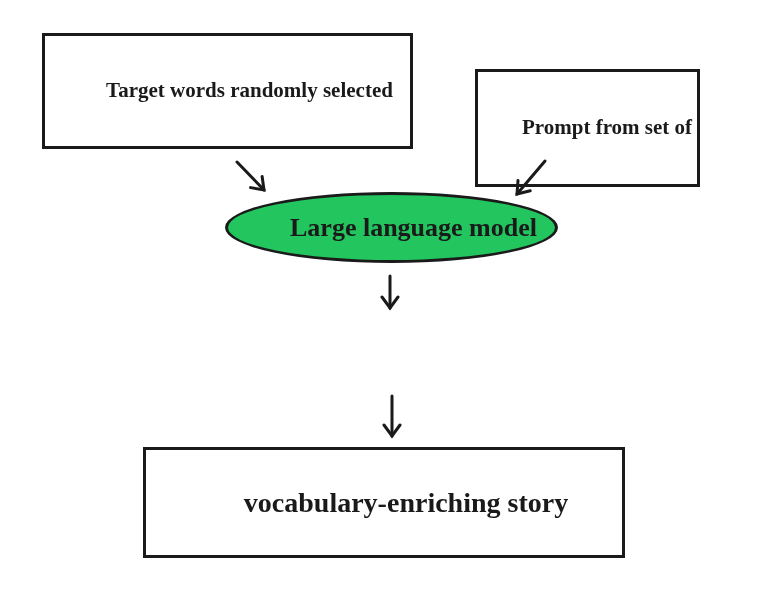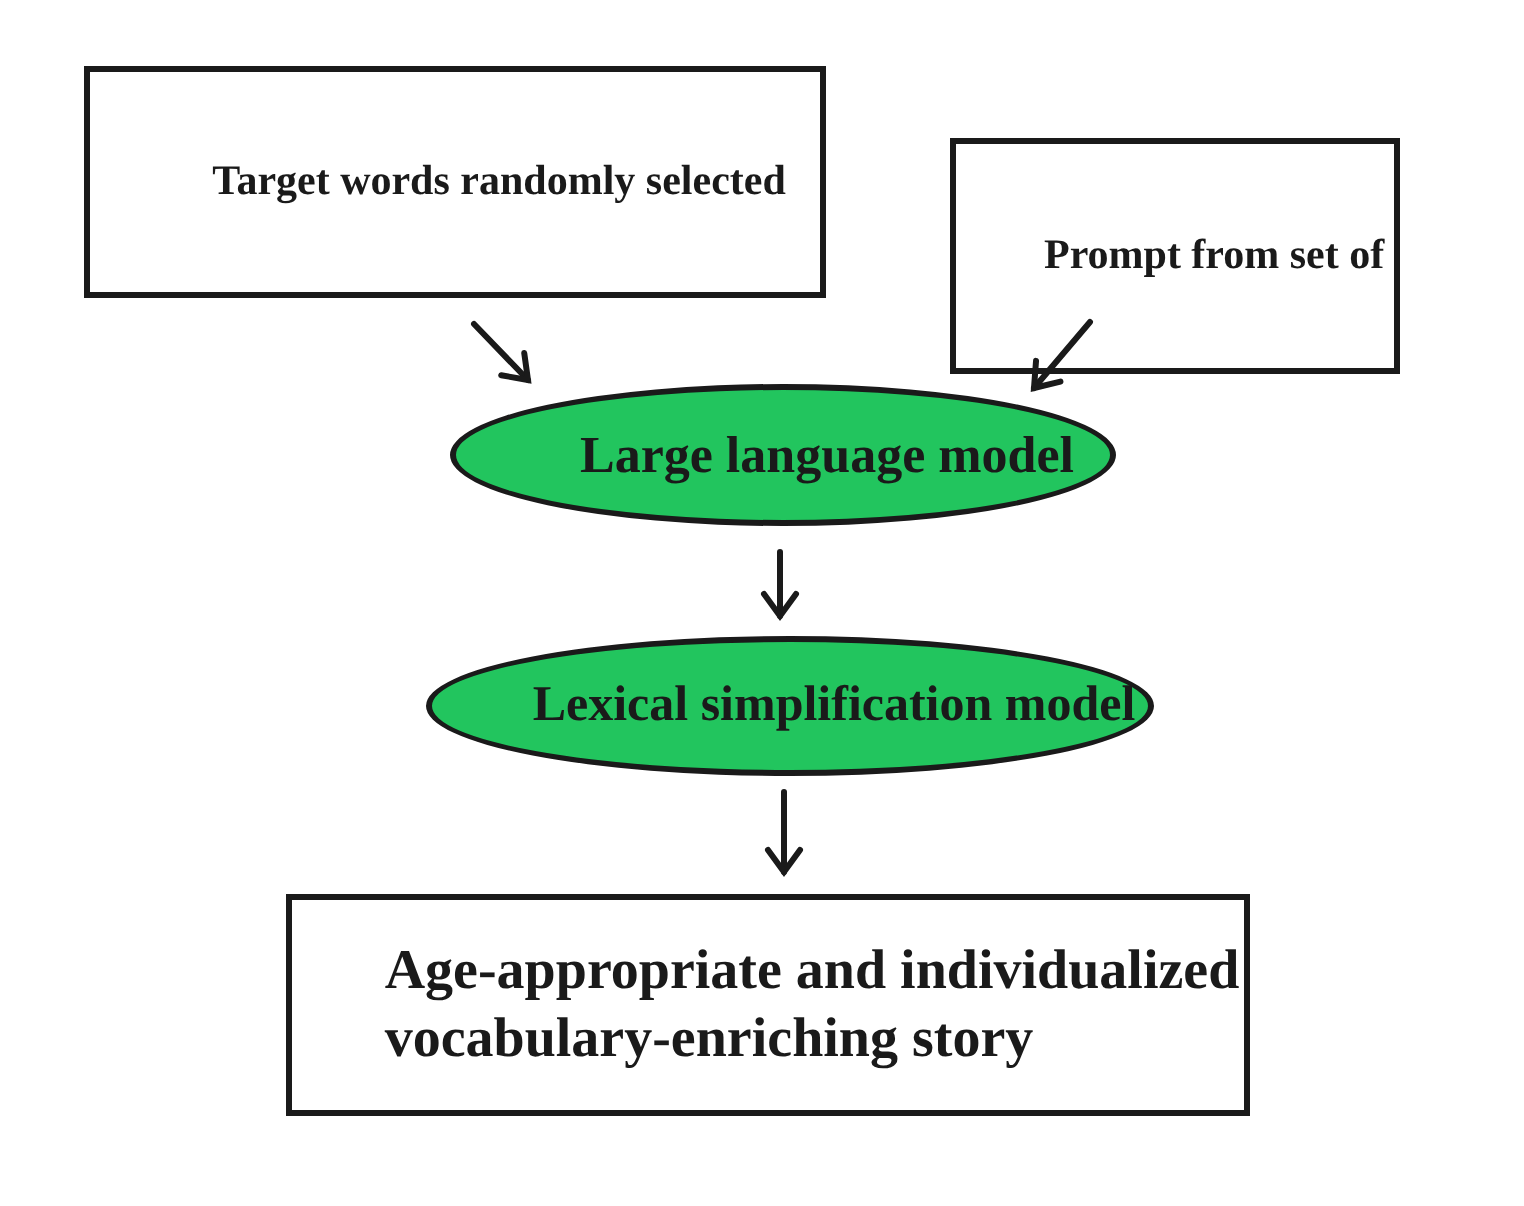--- a/index.html
+++ b/index.html
@@ -85,27 +85,23 @@
   <div class="node rect-node" id="prompt-box">
     <span class="lines-stack">
       <span>Prompt from set of</span>
     </span>
   </div>
 
   <div class="node ellipse-node" id="llm-ellipse">
     <span>Large language model</span>
   </div>
 
-  <div class="node ellipse-node" id="ls-ellipse">
-    <span>Lexical simplification model</span>
-  </div>
 
   <div class="node rect-node" id="output-box">
     <span class="lines-stack">
-      <span>Age-appropriate and individualized</span>
       <span>vocabulary-enriching story</span>
     </span>
   </div>
 
   <svg class="arrow-layer" width="762" height="603" viewBox="0 0 762 603">
     <defs>
       <marker id="arrowhead" markerUnits="userSpaceOnUse" markerWidth="26" markerHeight="26" refX="13" refY="13" orient="auto">
         <path d="M 2 5 L 13 13 L 2 21" fill="none" stroke="#1a1a1a" stroke-width="3" stroke-linecap="round" stroke-linejoin="miter"></path>
       </marker>
     </defs>

